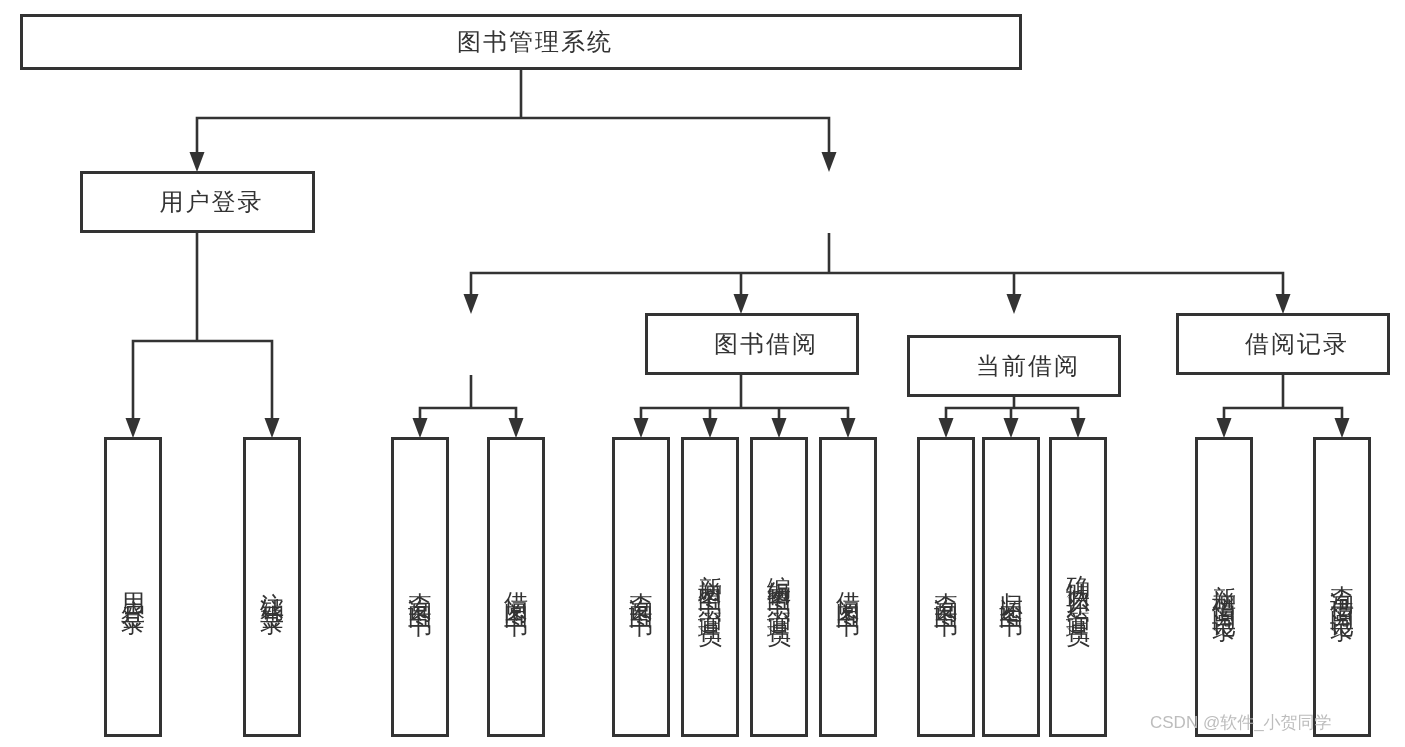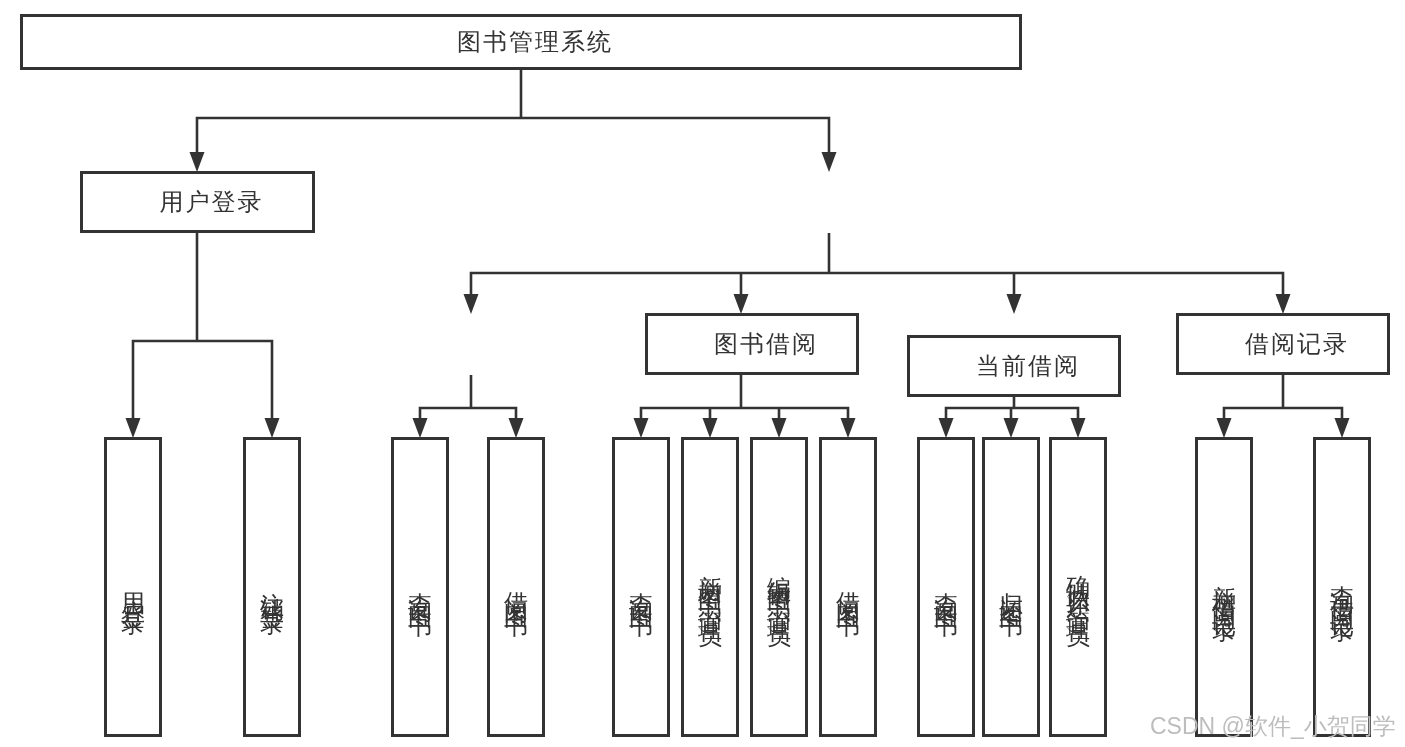--- a/index.html
+++ b/index.html
@@ -24,21 +24,21 @@
     top:437px;width:58px;height:300px;
     background:var(--box-fill);border:3px solid var(--box-border);
     display:flex;align-items:center;justify-content:center;
   }
   .leaf .vtext{
     writing-mode:vertical-rl;
     font-size:24px;line-height:1;letter-spacing:7px;color:var(--text);
   }
   .watermark{
     position:absolute;z-index:5;left:1150px;top:711px;
-    font-size:23px;color:var(--watermark);white-space:nowrap;
+    font-size:17px;color:var(--watermark);white-space:nowrap;
   }
 </style>
 </head>
 <body>
 
 <div class="canvas">
 
   <svg class="connectors" width="1405" height="747" viewBox="0 0 1405 747" aria-hidden="true">
 
     <path d="

